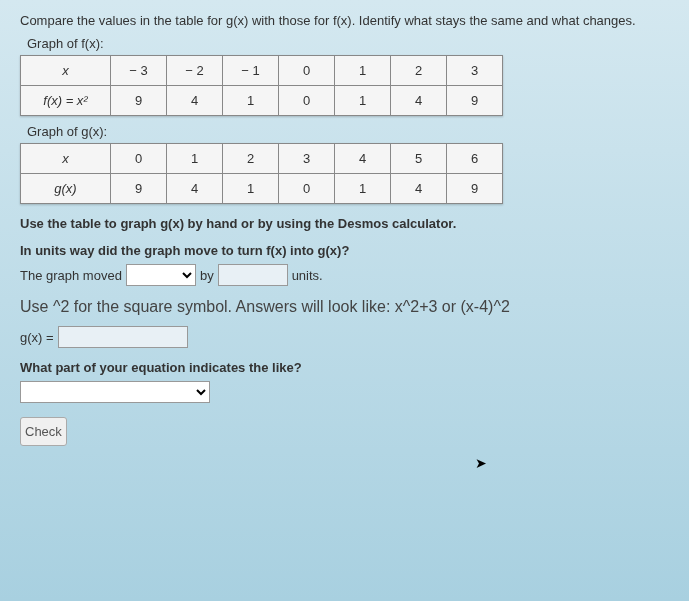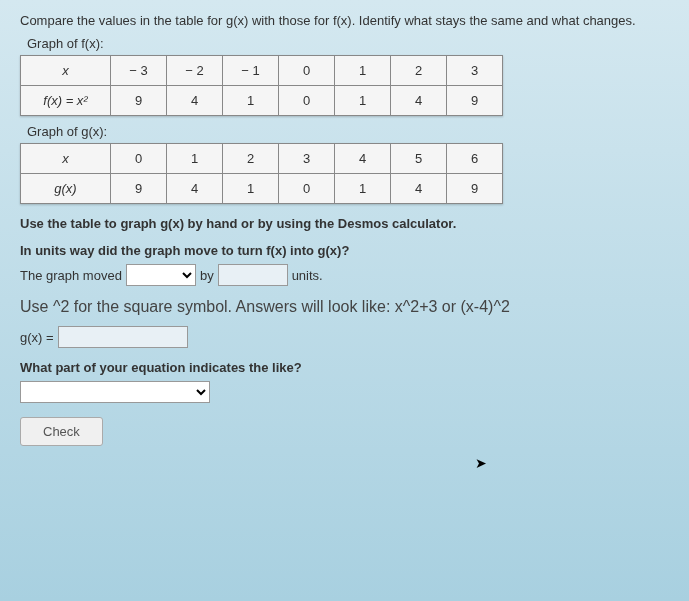--- a/index.html
+++ b/index.html
@@ -78,21 +78,21 @@
       height: 22px;
       width: 70px;
       padding: 2px 4px;
       font-size: 12px;
     }
     input.text-input-wide {
       width: 130px;
     }
     .check-btn {
       margin-top: 14px;
-      padding: 6px 22px;
+      padding: 6px 4px;
       background: #f0f0f0;
       border: 1px solid #aaa;
       border-radius: 3px;
       cursor: pointer;
       font-size: 13px;
       color: #555;
     }
     .cursor {
       position: absolute;
       left: 475px;

